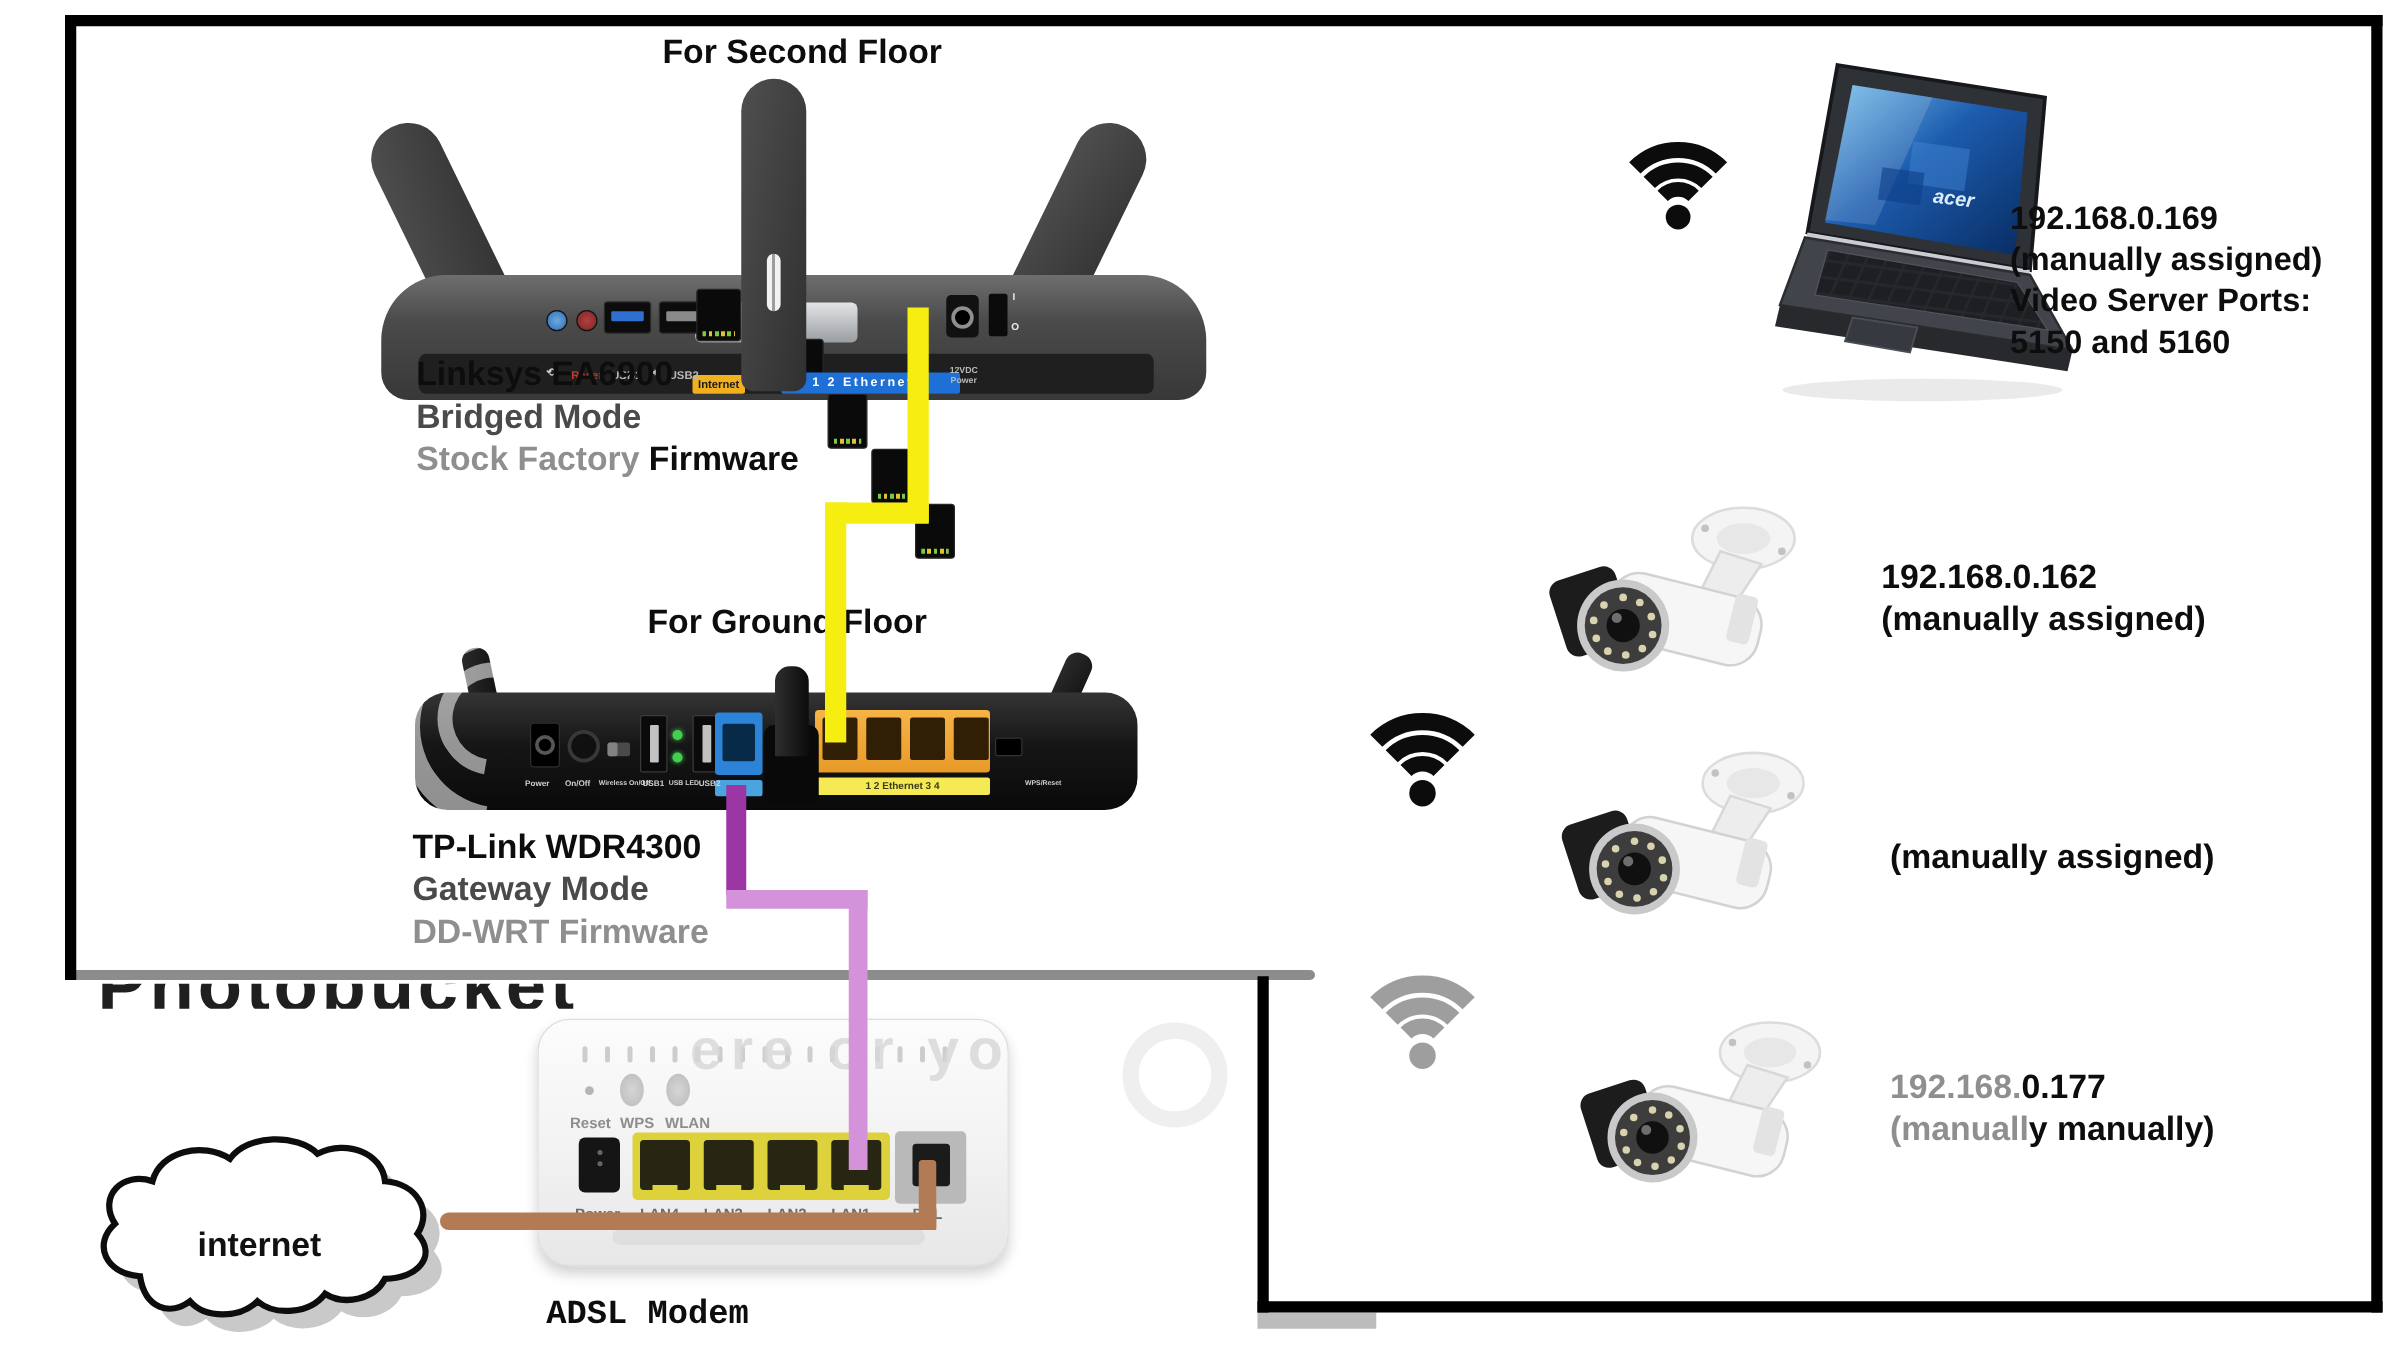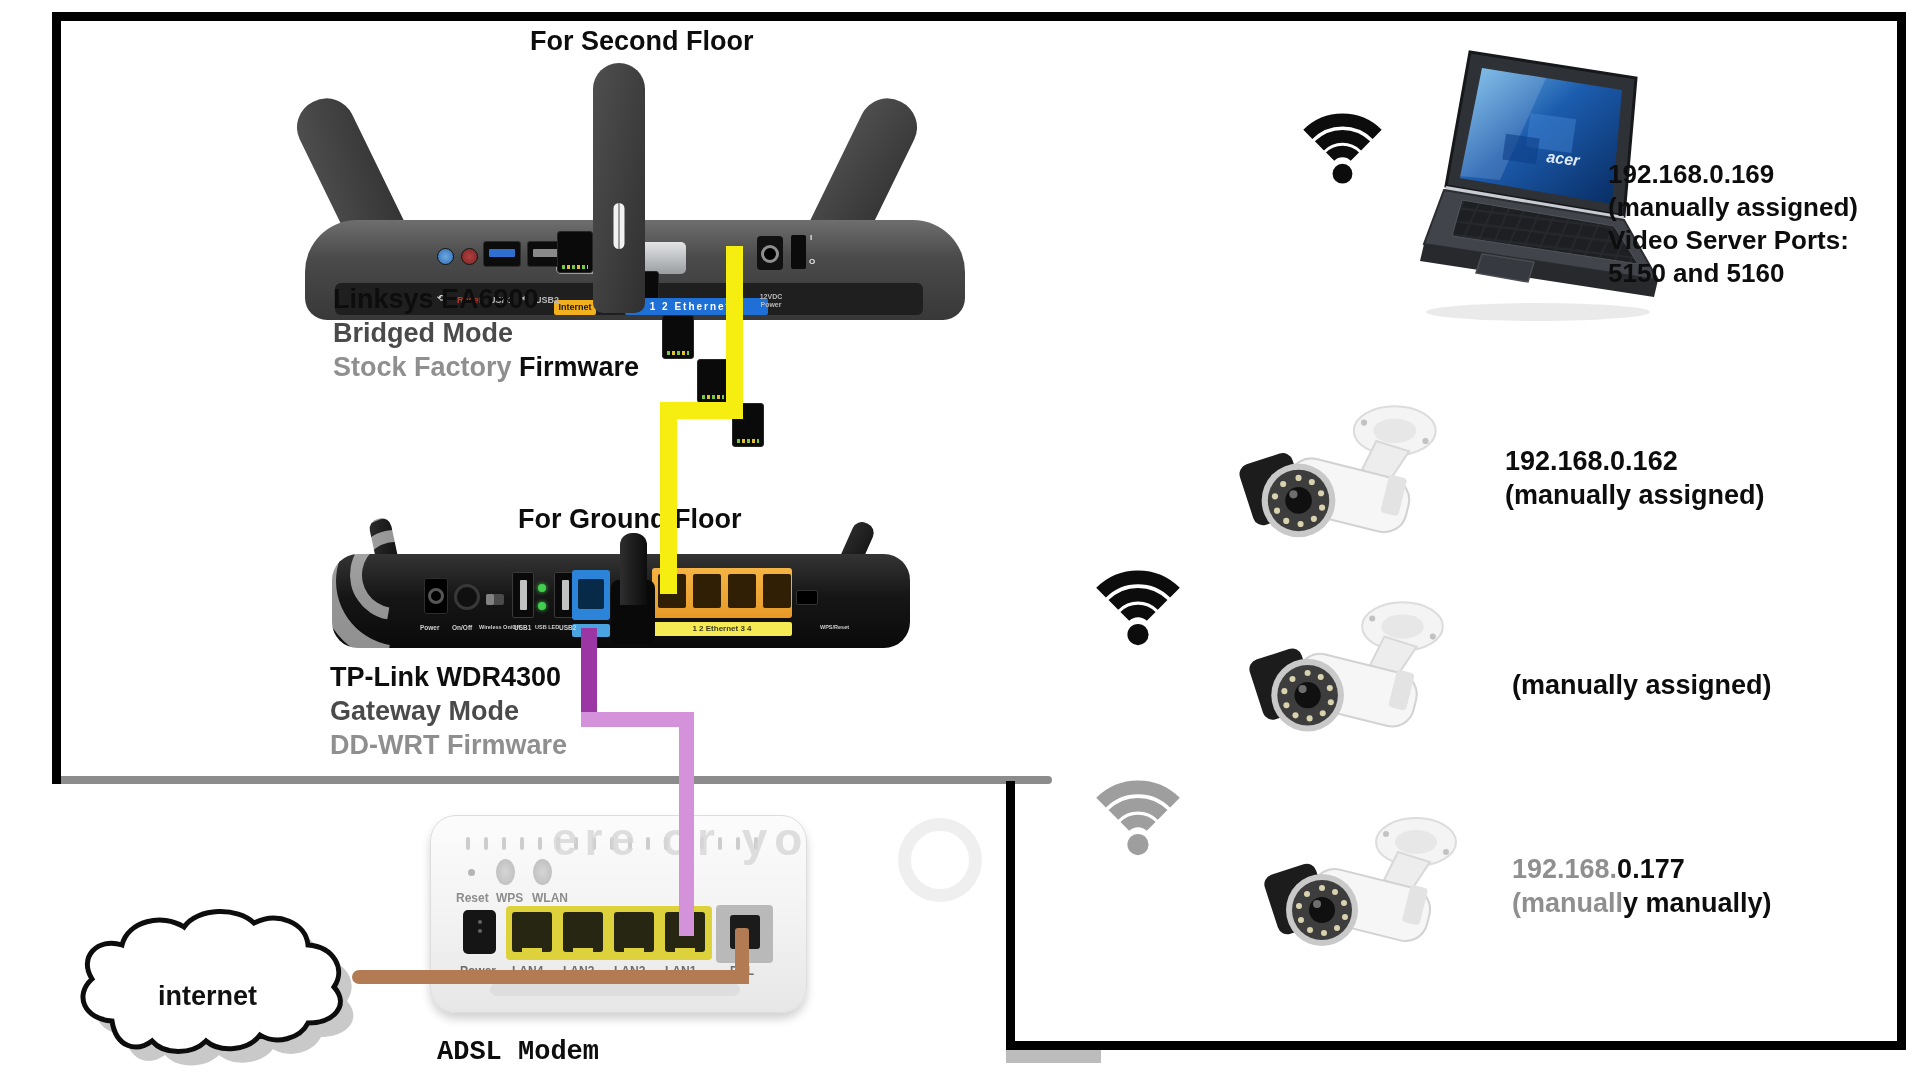--- a/index.html
+++ b/index.html
@@ -98,25 +98,26 @@
 <div id="canvas">
 
   <div class="abs grayline" style="left:52px;top:776px;width:1000px;height:8px;"></div>
   <div class="abs frame" style="left:52px;top:12px;width:1854px;height:9px;"></div>
   <div class="abs frame" style="left:52px;top:12px;width:9px;height:772px;"></div>
   <div class="abs frame" style="left:1897px;top:12px;width:9px;height:1038px;"></div>
   <div class="abs frame" style="left:1006px;top:1041px;width:900px;height:9px;"></div>
   <div class="abs frame" style="left:1006px;top:781px;width:9px;height:269px;"></div>
   <div class="abs frame-shadow" style="left:1006px;top:1050px;width:95px;height:13px;"></div>
 
+  <div class="abs wm-clip"><span>Photobucket</span></div>
   <div class="abs wm-faint">ere or yo</div>
   <div class="abs wm-ring"></div>
 
   <div class="abs cap" style="left:530px;top:24px;">For Second Floor</div>
-  <div class="abs cap" style="left:518px;top:480px;z-index:25;margin-top:22px;">For Ground Floor</div>
+  <div class="abs cap" style="left:518px;top:480px;z-index:25;">For Ground Floor</div>
 
   <div class="abs" id="linksys">
     <div class="ant" style="left:30px;top:35px;width:58px;height:230px;transform:rotate(-26deg);">
       <div class="slot" style="top:148px;"></div>
     </div>
     <div class="ant" style="left:516px;top:35px;width:58px;height:230px;transform:rotate(26deg);">
       <div class="slot" style="top:148px;"></div>
     </div>
     <div class="abs" id="lk-body"></div>
     <div class="abs" id="lk-stand"></div>

